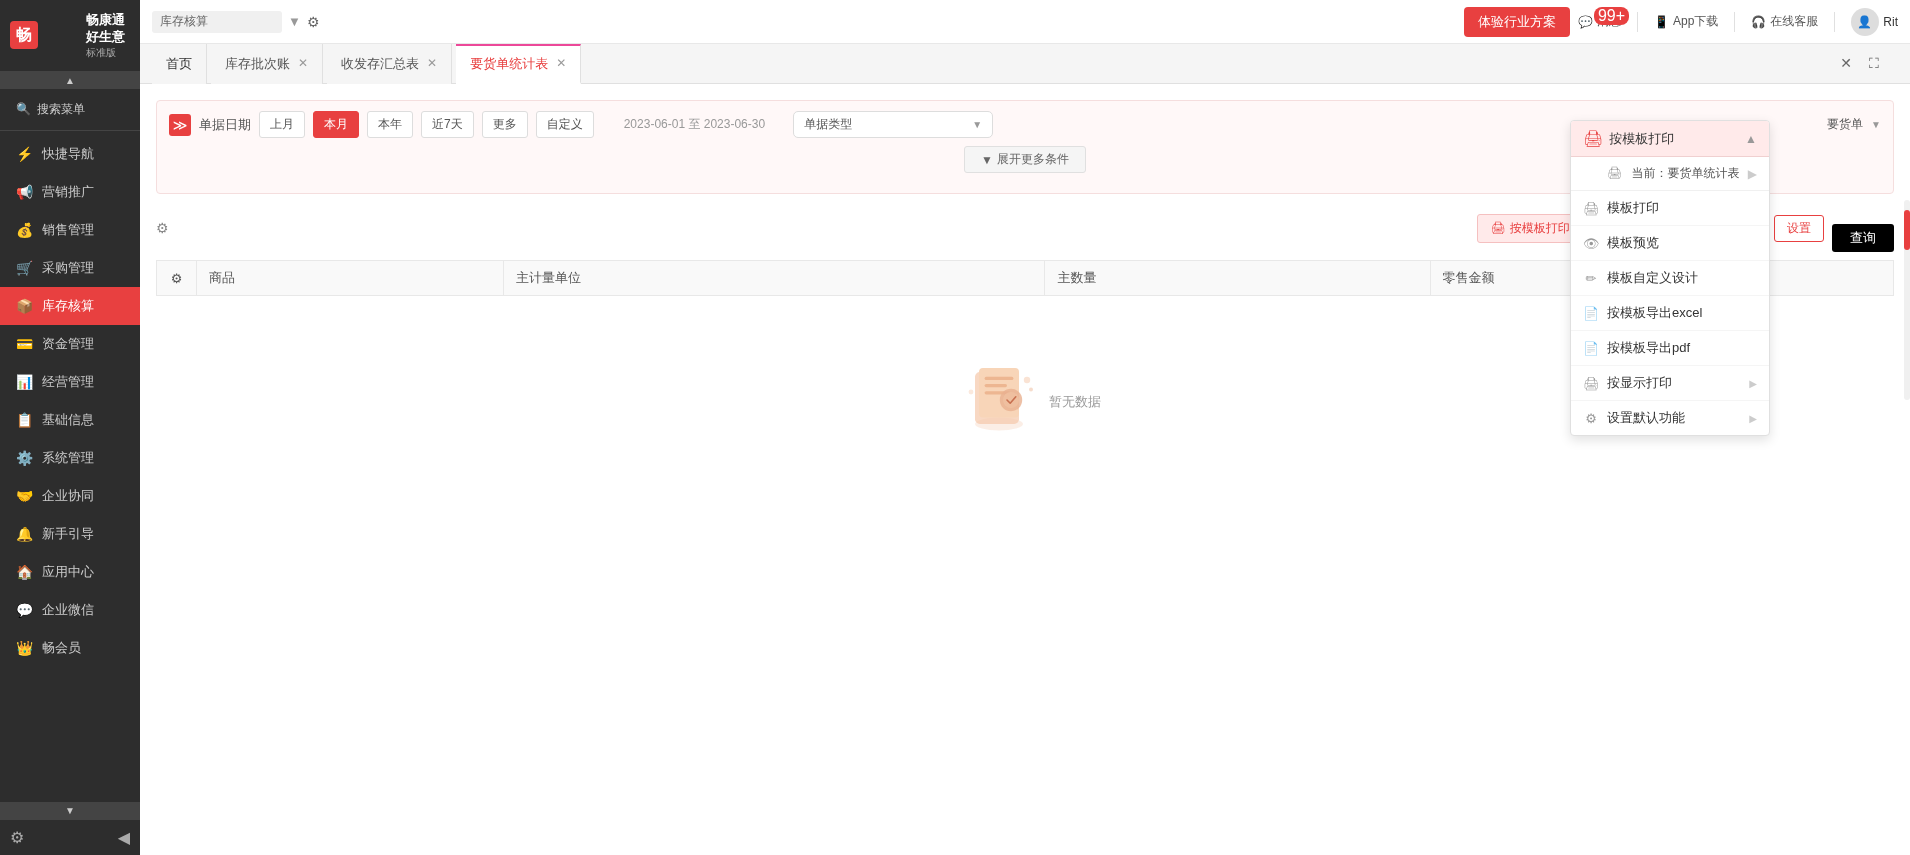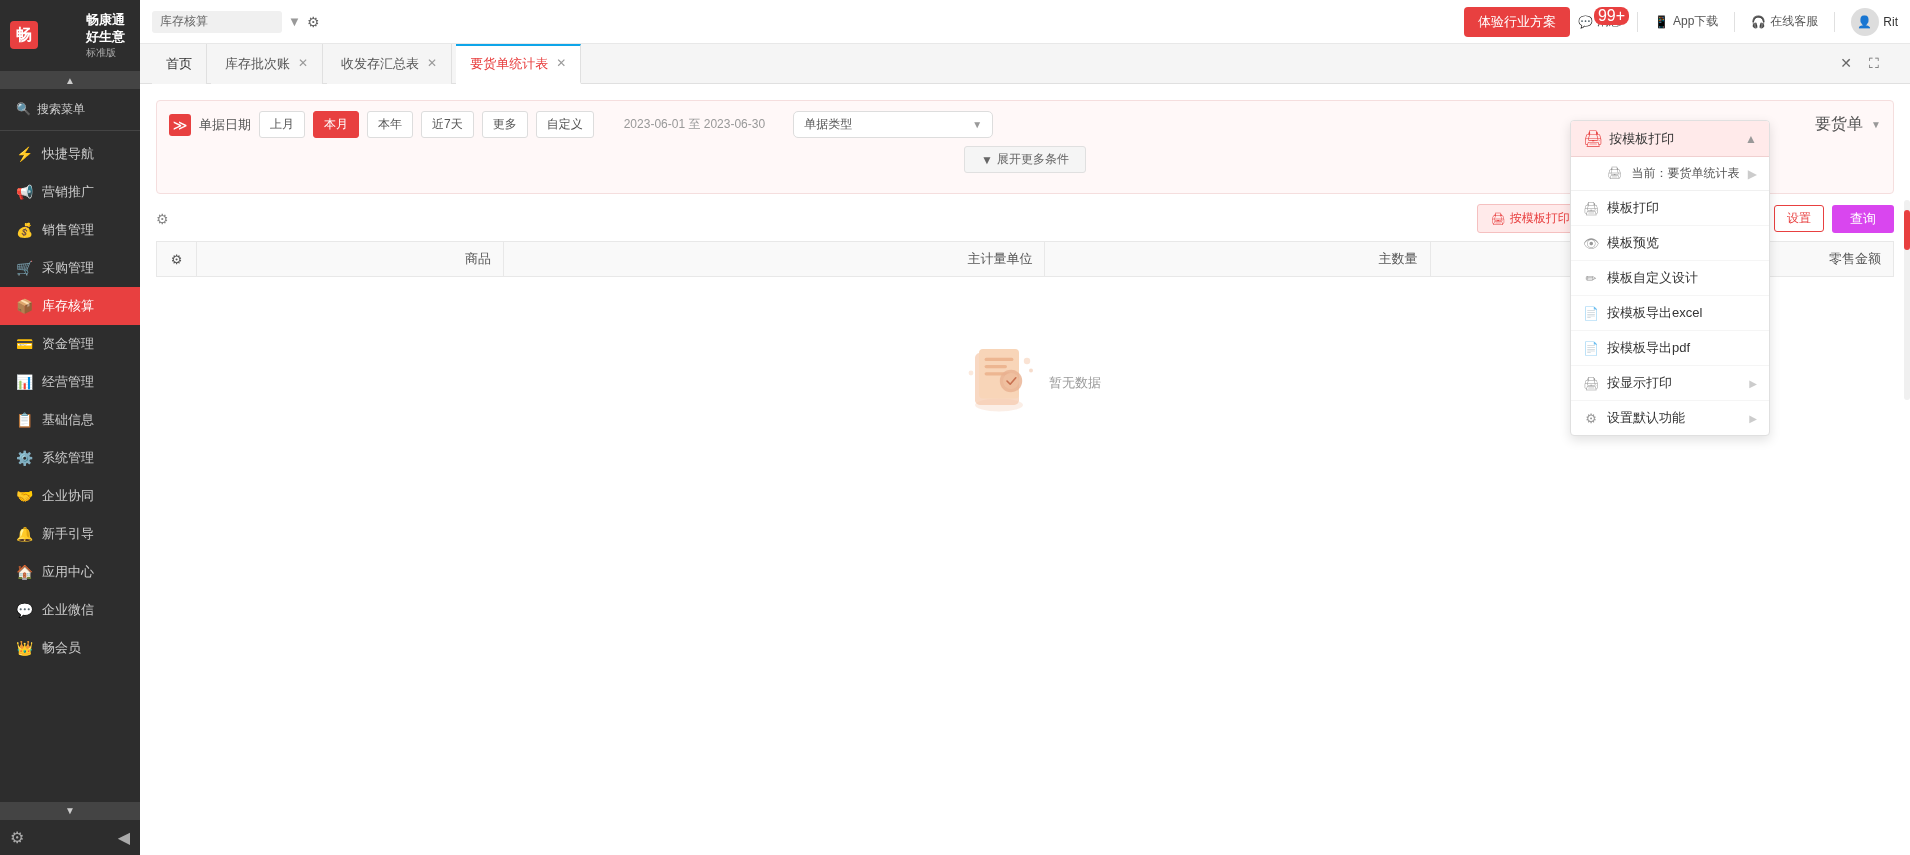--- a/index.html
+++ b/index.html
@@ -192,21 +192,21 @@
       border-right: 1px solid #e0e0e0;
       color: #555;
       white-space: nowrap;
       gap: 6px;
       background: #f5f5f5;
     }
     .tab-item:first-child { color: #333; }
     .tab-item.active {
       background: white;
       color: #e84040;
-      border-top: 2px solid #0ea5e9;
+      border-top: 2px solid #ec4899;
       border-bottom: 2px solid white;
       font-weight: 500;
       align-items: center;
     }
     .tab-close {
       color: #999;
       font-size: 12px;
       cursor: pointer;
       margin-left: 2px;
     }
@@ -346,21 +346,21 @@
     .table-container { overflow-x: auto; }
     table {
       width: 100%;
       border-collapse: collapse;
       font-size: 13px;
     }
     thead th {
       background: #f9f9f9;
       border: 1px solid #e8e8e8;
       padding: 8px 12px;
-      text-align: right;
+      text-align: left;
       color: #555;
       font-weight: normal;
       white-space: nowrap;
     }
     thead th:first-child { width: 40px; text-align: center; }
     tbody td {
       border: 1px solid #e8e8e8;
       padding: 8px 12px;
       color: #333;
     }
@@ -461,26 +461,27 @@
       background: white;
       border-radius: 3px;
       font-size: 12px;
       cursor: pointer;
       color: #e84040;
     }
 
     
     .query-btn {
       padding: 5px 18px;
-      background: #d946ef;
+      background: #000000;
       color: white;
       border: none;
       border-radius: 3px;
       font-size: 13px;
       cursor: pointer;
+      margin-top: 20px;
     }
     .table-gear { color: #888; cursor: pointer; font-size: 14px; text-align: center; }
 
     .filter-area-wrapper {
       background: #fff8f8;
       border: 1px solid #f5dede;
       border-radius: 4px;
       padding: 10px 12px;
       margin-bottom: 10px;
     }
@@ -636,21 +637,21 @@
         <button class="date-btn">本年</button>
         <button class="date-btn">近7天</button>
         <button class="date-btn">更多</button>
         <button class="date-btn">自定义</button>
         <span class="date-range">2023-06-01 至 2023-06-30</span>
         <div class="filter-select" style="margin-left: 20px; min-width: 200px;">
           <span>单据类型</span>
           <span class="arrow">▼</span>
         </div>
         <div style="margin-left: auto; display: flex; align-items: center; gap: 8px;">
-          <span style="color:#555; font-size:16px;">要货单</span>
+          <span style="color:#555; font-size:12px;">要货单</span>
           <span style="color:#999; font-size:10px;">▼</span>
         </div>
       </div>
       <div class="more-filters-row">
         <button class="expand-more-btn">
           <span>▼</span>
           <span>展开更多条件</span>
         </button>
       </div>
     </div>

